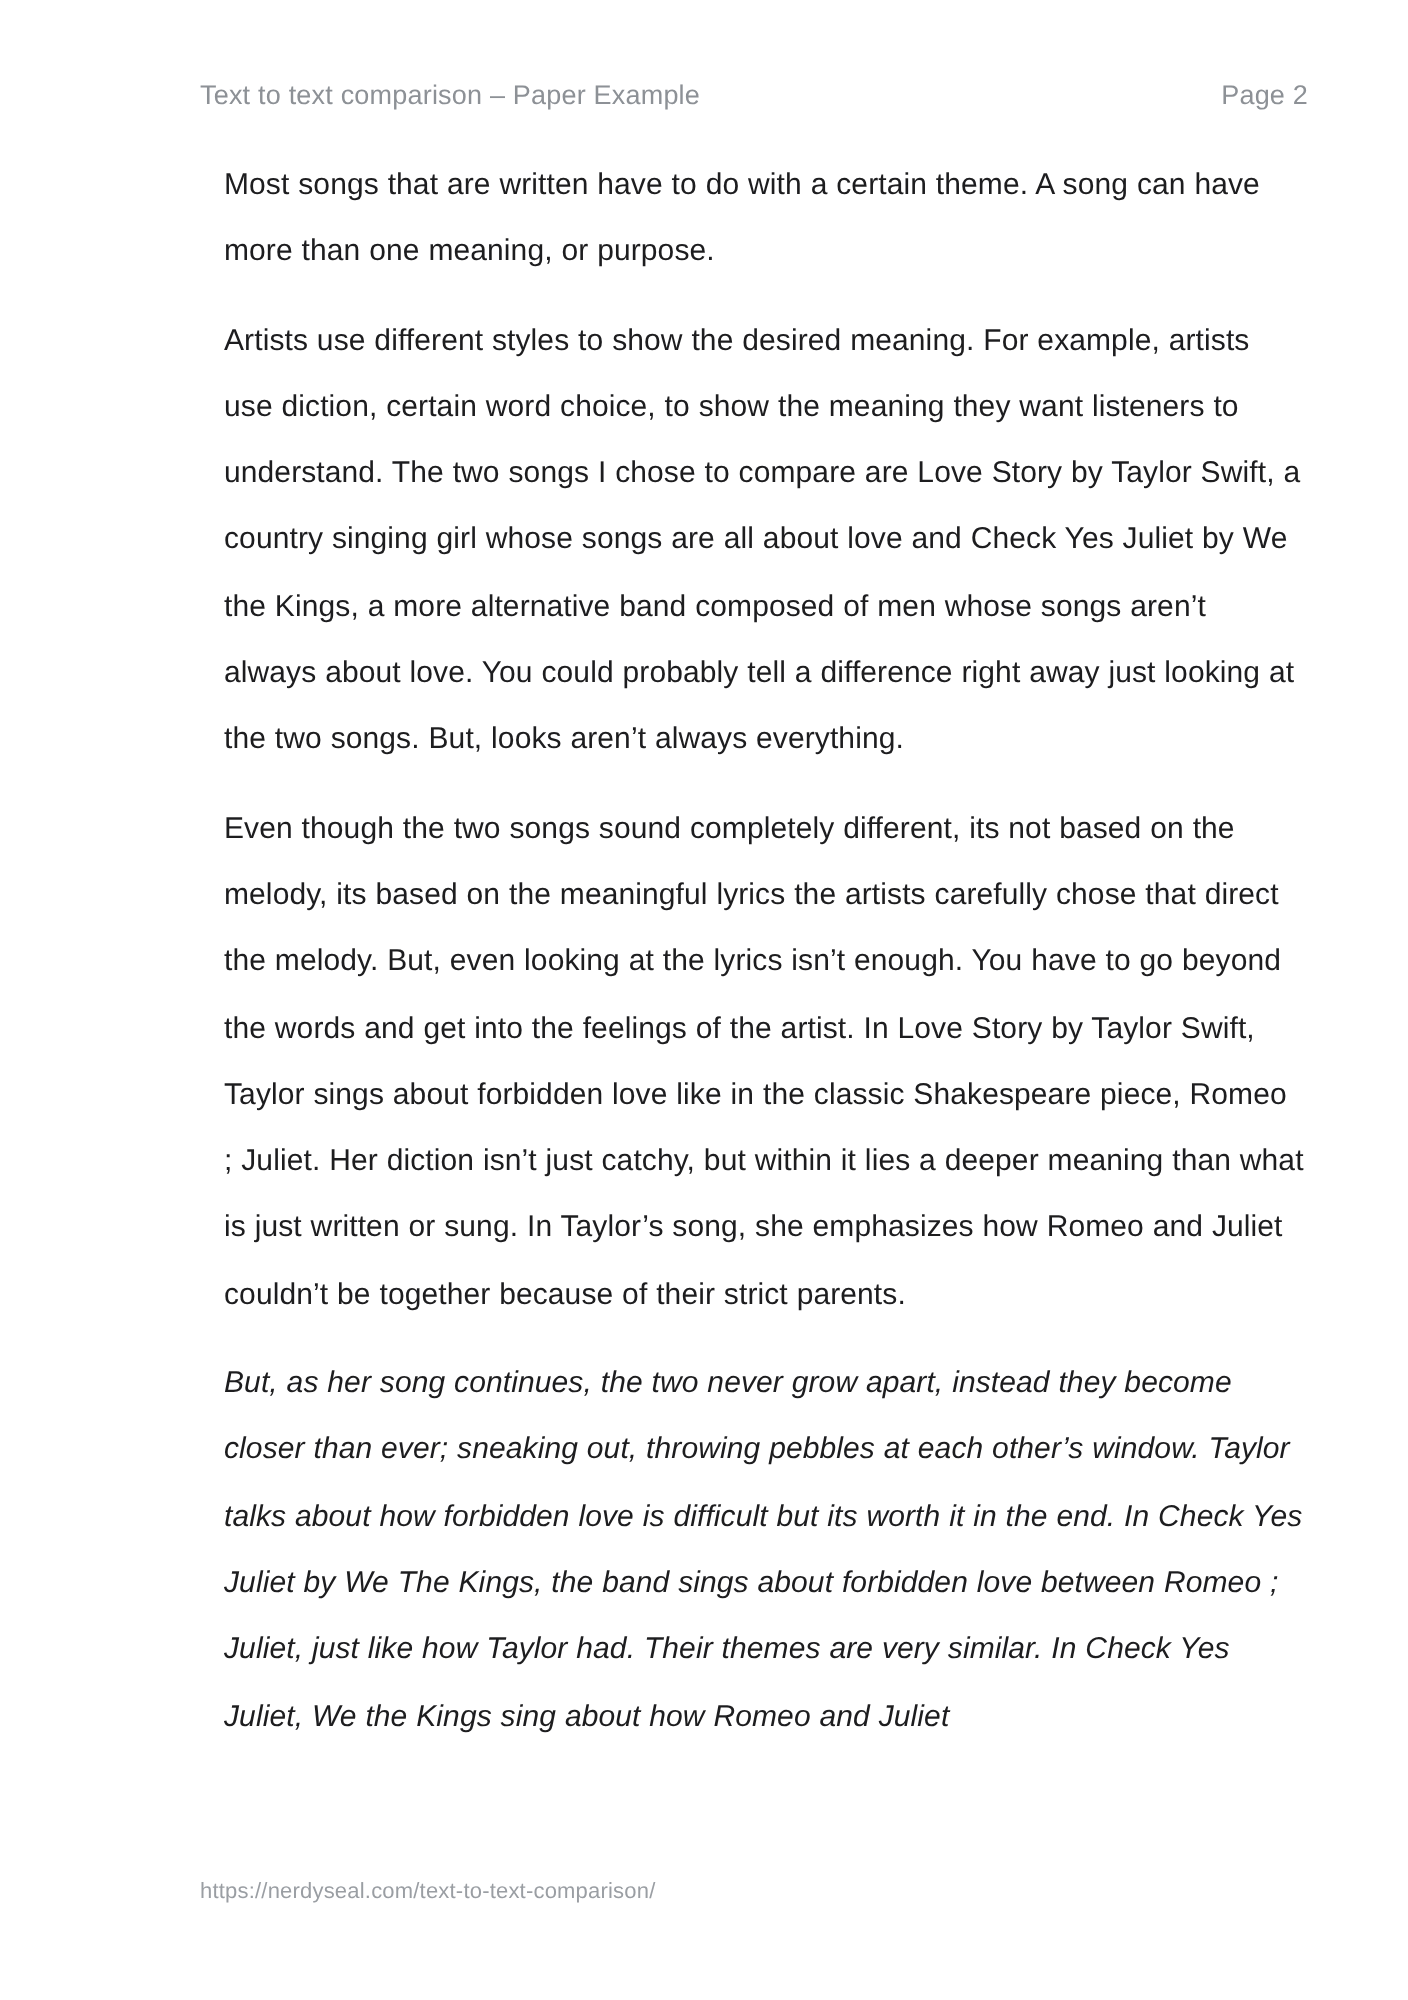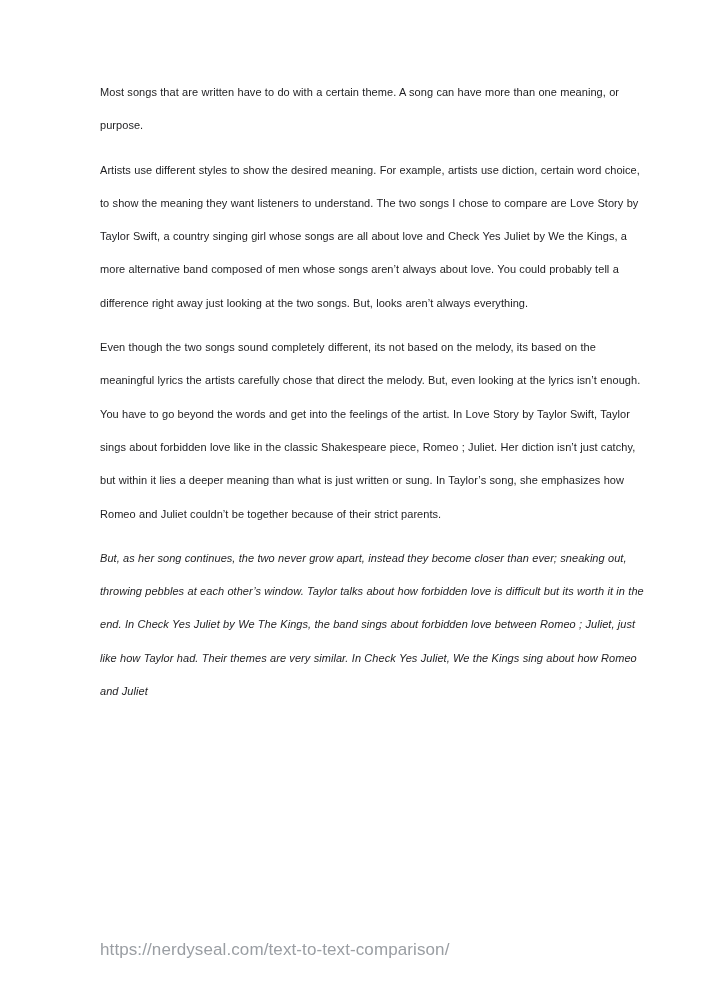--- a/index.html
+++ b/index.html
@@ -47,54 +47,58 @@
   }
 
   .doc-body {
     position: absolute;
     top: 76px;
     left: 100px;
     width: 552px;
   }
 
   .doc-body p {
-    margin: 0 0 11px 0;
-    font-size: 11px;
+    margin: 0 0 11px 12px;
+    font-size: 15px;
     line-height: 33.3px;
     color: #1d1d1f;
     text-align: left;
     letter-spacing: 0.05px;
     word-spacing: 0.2px;
   }
 
   .doc-body p:last-child {
     margin-bottom: 0;
     font-style: italic;
   }
 
   .page-footer {
     position: absolute;
     top: 940px;
     left: 100px;
     right: 50px;
-    font-size: 17px;
+    font-size: 11px;
     color: #9a9ea3;
     letter-spacing: 0.1px;
   }
 
   .page-footer .footer-url {
     color: #9a9ea3;
     text-decoration: none;
   }
 </style>
 </head>
 <body>
 
 <div class="page">
 
+  <div class="page-header">
+    <span class="header-title">Text to text comparison – Paper Example</span>
+    <span class="header-page-number">Page 2</span>
+  </div>
 
   <div class="doc-body">
     <p>Most songs that are written have to do with a certain theme. A song can have more than one meaning, or purpose.</p>
     <p>Artists use different styles to show the desired meaning. For example, artists use diction, certain word choice, to show the meaning they want listeners to understand. The two songs I chose to compare are Love Story by Taylor Swift, a country singing girl whose songs are all about love and Check Yes Juliet by We the Kings, a more alternative band composed of men whose songs aren’t always about love. You could probably tell a difference right away just looking at the two songs. But, looks aren’t always everything.</p>
     <p>Even though the two songs sound completely different, its not based on the melody, its based on the meaningful lyrics the artists carefully chose that direct the melody. But, even looking at the lyrics isn’t enough. You have to go beyond the words and get into the feelings of the artist. In Love Story by Taylor Swift, Taylor sings about forbidden love like in the classic Shakespeare piece, Romeo ; Juliet. Her diction isn’t just catchy, but within it lies a deeper meaning than what is just written or sung. In Taylor’s song, she emphasizes how Romeo and Juliet couldn’t be together because of their strict parents.</p>
     <p>But, as her song continues, the two never grow apart, instead they become closer than ever; sneaking out, throwing pebbles at each other’s window. Taylor talks about how forbidden love is difficult but its worth it in the end. In Check Yes Juliet by We The Kings, the band sings about forbidden love between Romeo ; Juliet, just like how Taylor had. Their themes are very similar. In Check Yes Juliet, We the Kings sing about how Romeo and Juliet</p>
   </div>
 
   <div class="page-footer">
     <a class="footer-url">https://nerdyseal.com/text-to-text-comparison/</a>

